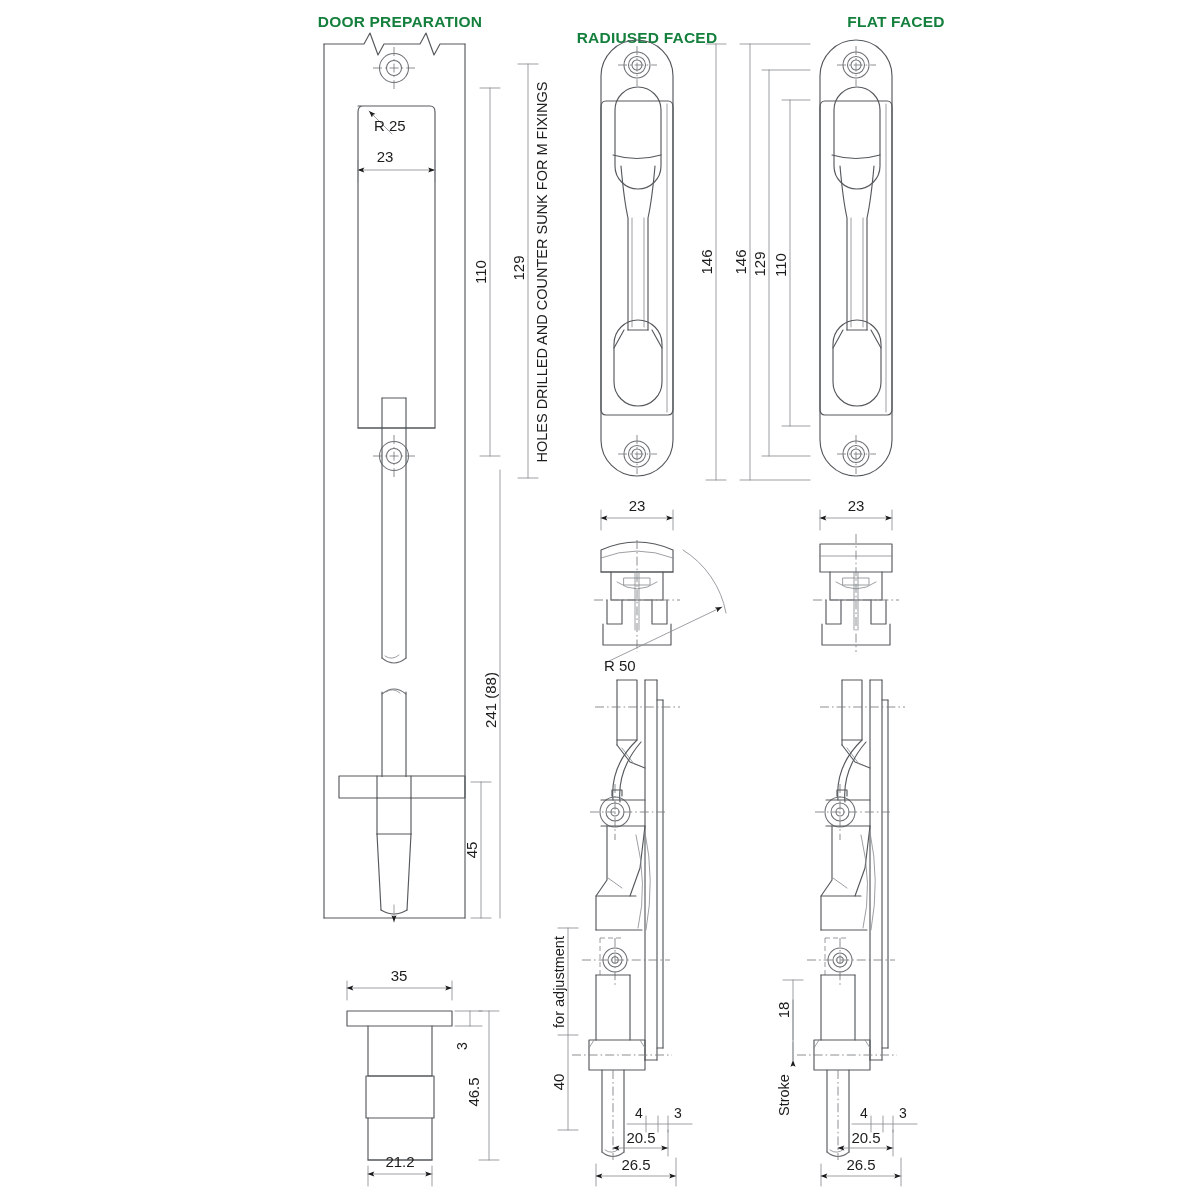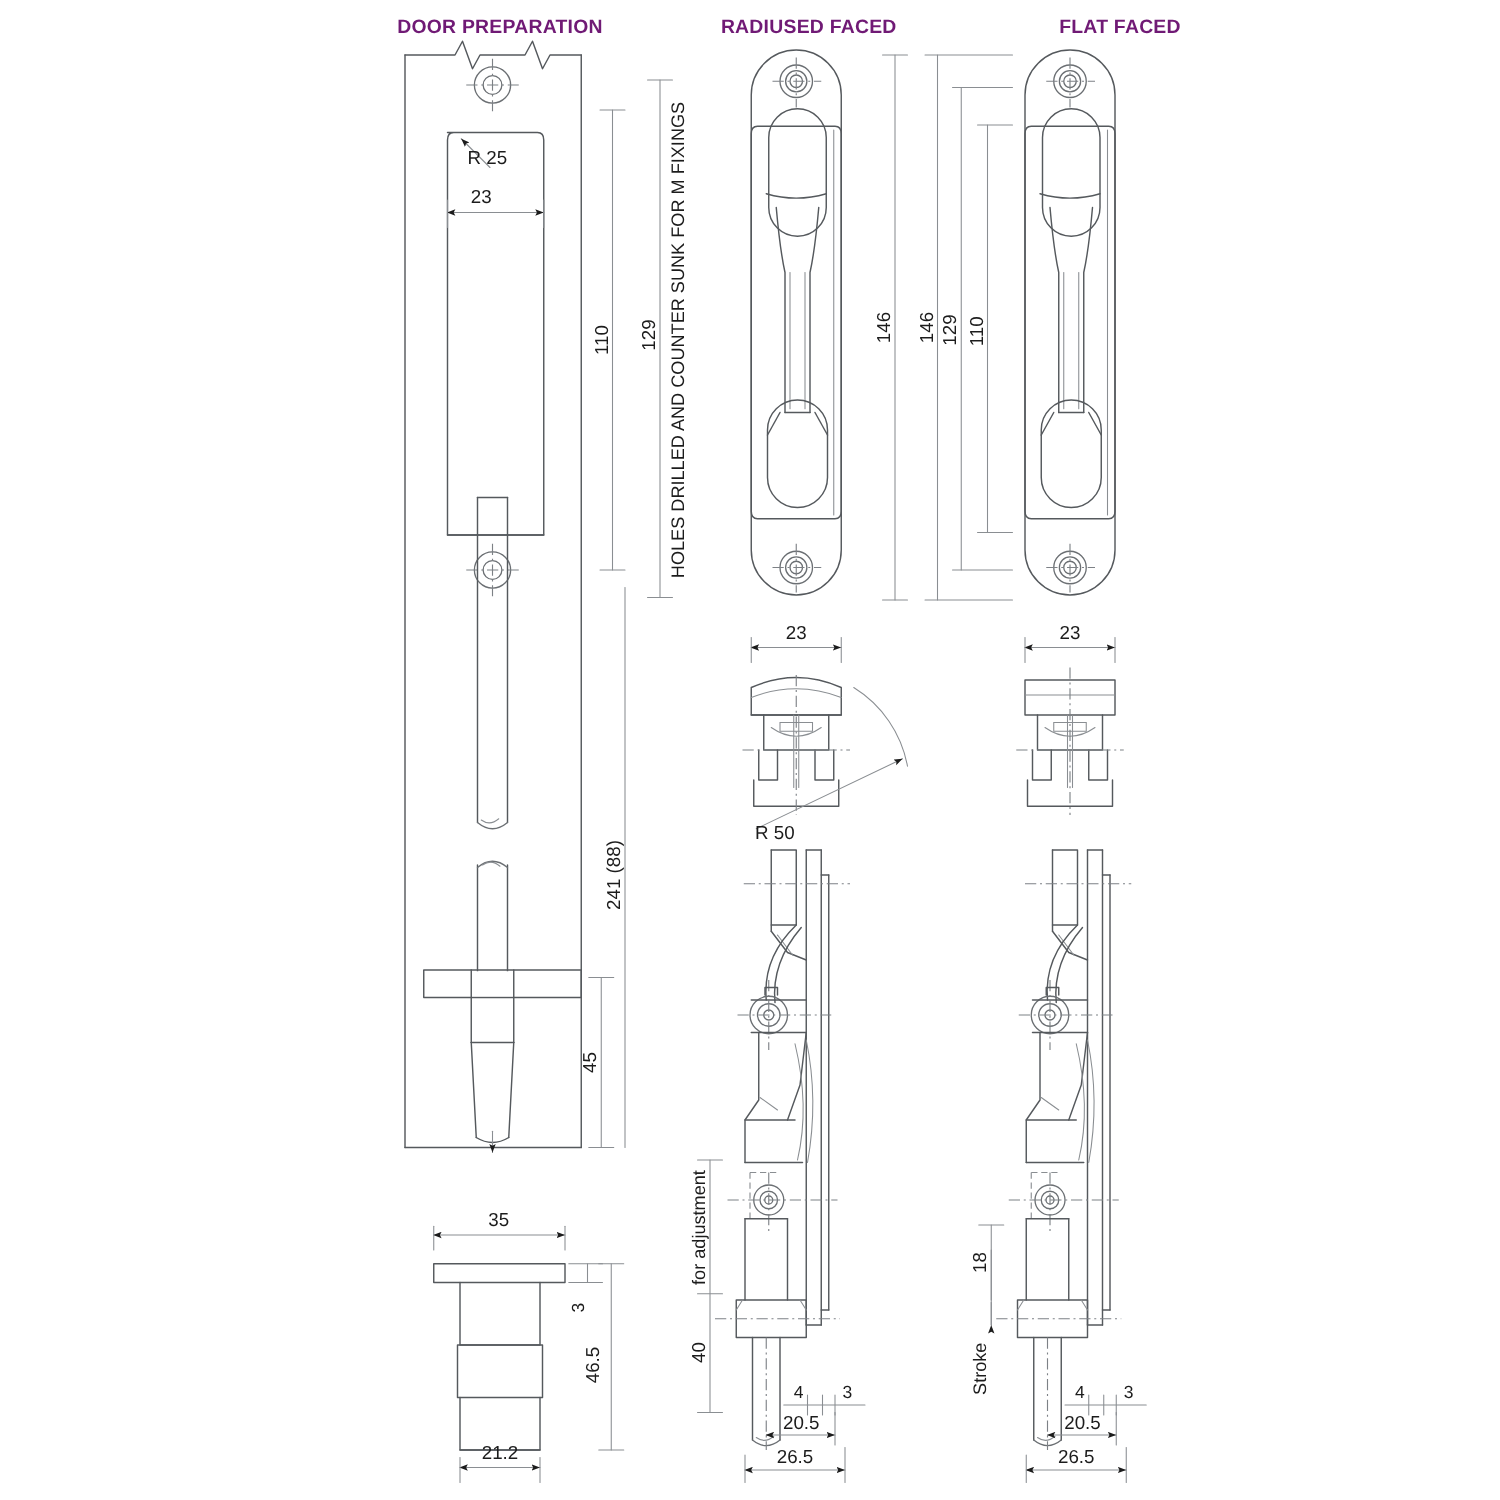--- a/index.html
+++ b/index.html
@@ -22,21 +22,21 @@
   #sheet svg {
     position: absolute;
     left: 0;
     top: 0;
   }
   .title {
     position: absolute;
     font-weight: bold;
     font-size: 15.5px;
     letter-spacing: 0.2px;
-    color: #701a75;
+    color: #15803d;
     white-space: nowrap;
     text-align: center;
   }
   
   .ln {
     fill: none;
     stroke: #6b6f73;
     stroke-width: 1.05;
     stroke-linecap: round;
     stroke-linejoin: round;
@@ -83,21 +83,21 @@
     fill: #1c1c1c;
   }
   .fillw { fill: #ffffff; }
 </style>
 </head>
 <body>
 
 <div id="sheet">
 
   <div class="title" style="left:280px; top:13px; width:240px;">DOOR PREPARATION</div>
-  <div class="title" style="left:547px; top:13px; width:200px;">RADIUSED FACED</div>
+  <div class="title" style="left:547px; top:29px; width:200px;">RADIUSED FACED</div>
   <div class="title" style="left:806px; top:13px; width:180px;">FLAT FACED</div>
 
   <svg width="1200" height="1200" viewBox="0 0 1200 1200">
 
     <defs>
       <marker id="arrHead" markerWidth="9" markerHeight="9" refX="8" refY="3" orient="auto" markerUnits="strokeWidth">
         <path d="M0,0 L8,3 L0,6 L1.6,3 z" fill="#1c1c1c"></path>
       </marker>
       <marker id="arrTail" markerWidth="9" markerHeight="9" refX="0.6" refY="3" orient="auto" markerUnits="strokeWidth">
         <path d="M8,0 L0,3 L8,6 L6.4,3 z" fill="#1c1c1c"></path>

